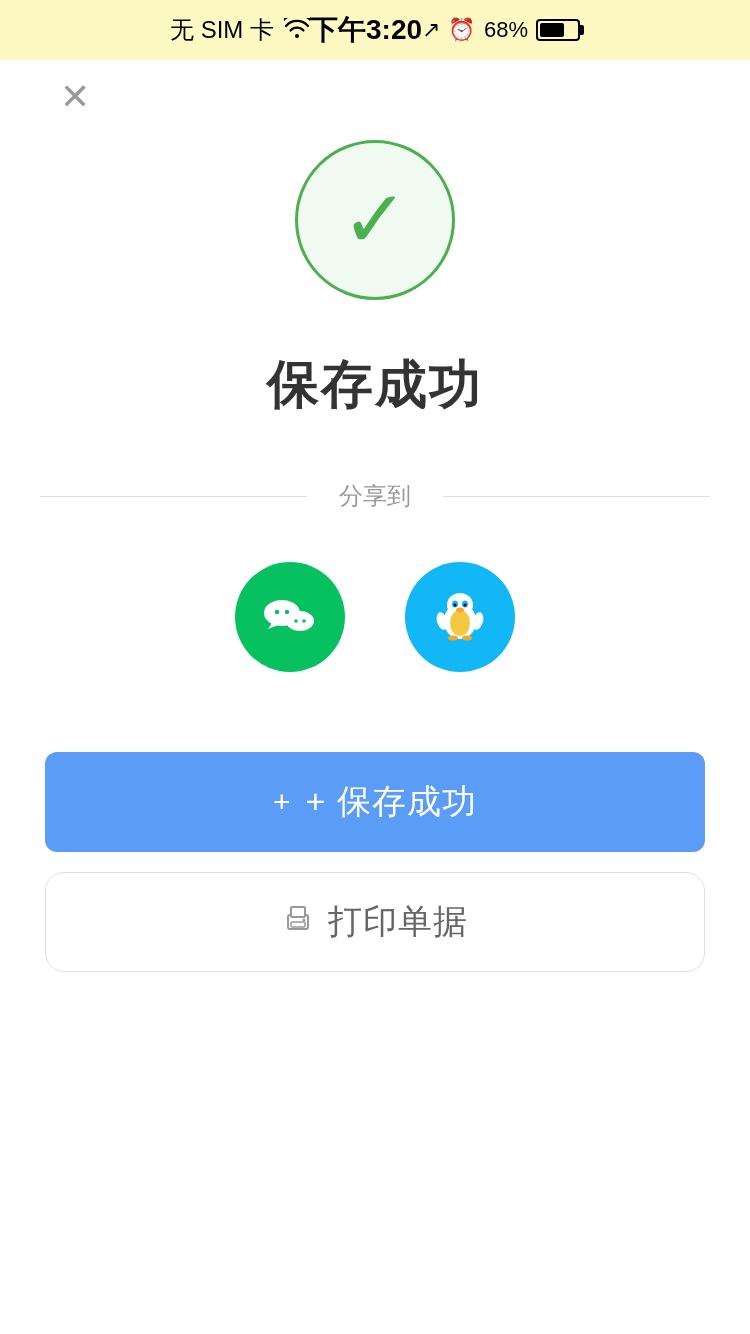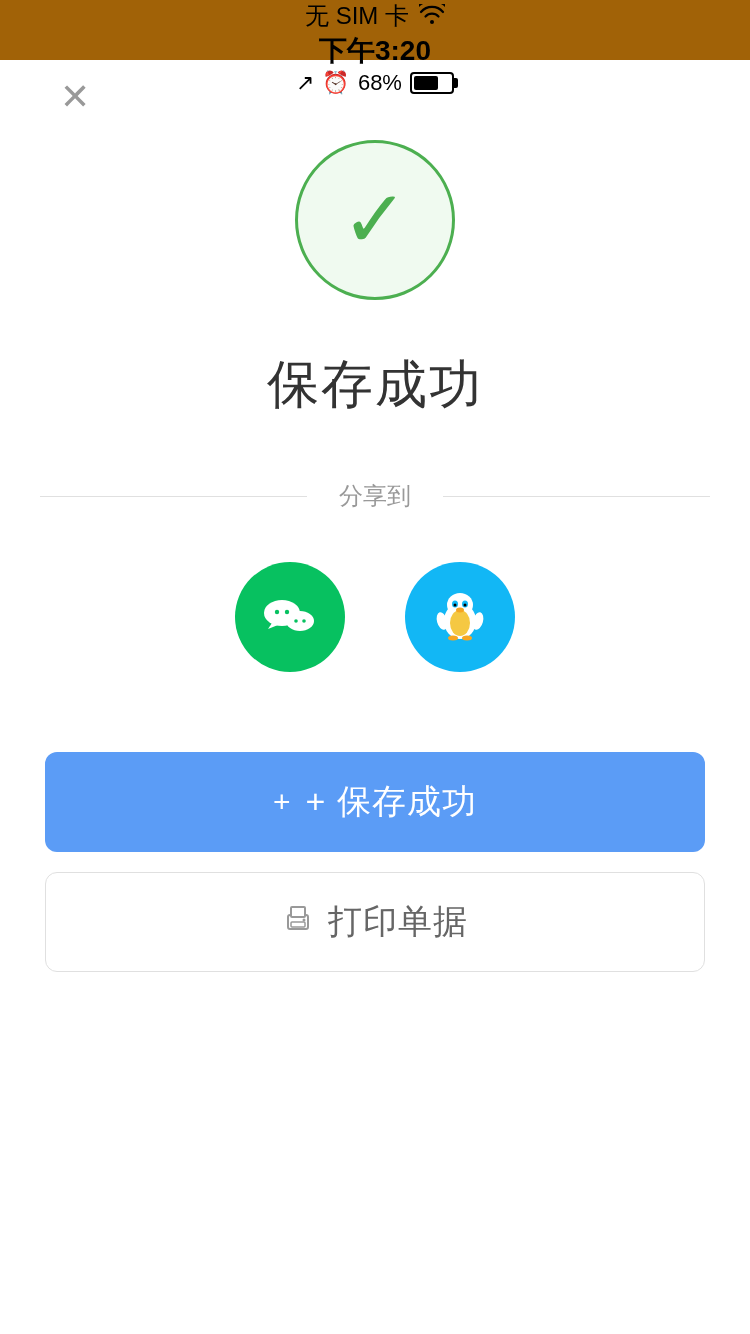--- a/index.html
+++ b/index.html
@@ -16,24 +16,23 @@
       font-family: -apple-system, "PingFang SC", "Helvetica Neue", sans-serif;
       position: relative;
     }
 
     
     .status-bar {
       width: 100%;
       height: 60px;
       display: flex;
       align-items: center;
-      justify-content: space-between;
+      justify-content: center;
       padding: 0 30px;
-      background: #a16207;
-      flex-direction: column;
+      background: #fef9c3;
     }
 
     .status-left {
       display: flex;
       align-items: center;
       gap: 10px;
       font-size: 24px;
       color: #000;
       font-weight: 500;
     }
@@ -125,21 +124,21 @@
 
     .check-mark {
       font-size: 80px;
       color: #4caf50;
       line-height: 1;
     }
 
     
     .success-title {
       font-size: 52px;
-      font-weight: 400;
+      font-weight: 700;
       color: #333;
       margin-bottom: 60px;
       letter-spacing: 2px;
     }
 
     
     .share-section {
       width: 100%;
       padding: 0 40px;
       margin-bottom: 50px;
@@ -221,21 +220,21 @@
       align-items: center;
       justify-content: center;
       gap: 14px;
       cursor: pointer;
       letter-spacing: 1px;
     }
 
     .btn-secondary {
       width: 100%;
       height: 100px;
-      border-radius: 12px;
+      border-radius: 19px;
       background: #fff;
       border: 1px solid #e0e0e0;
       color: #666;
       font-size: 34px;
       display: flex;
       align-items: center;
       justify-content: center;
       gap: 14px;
       cursor: pointer;
       letter-spacing: 1px;

